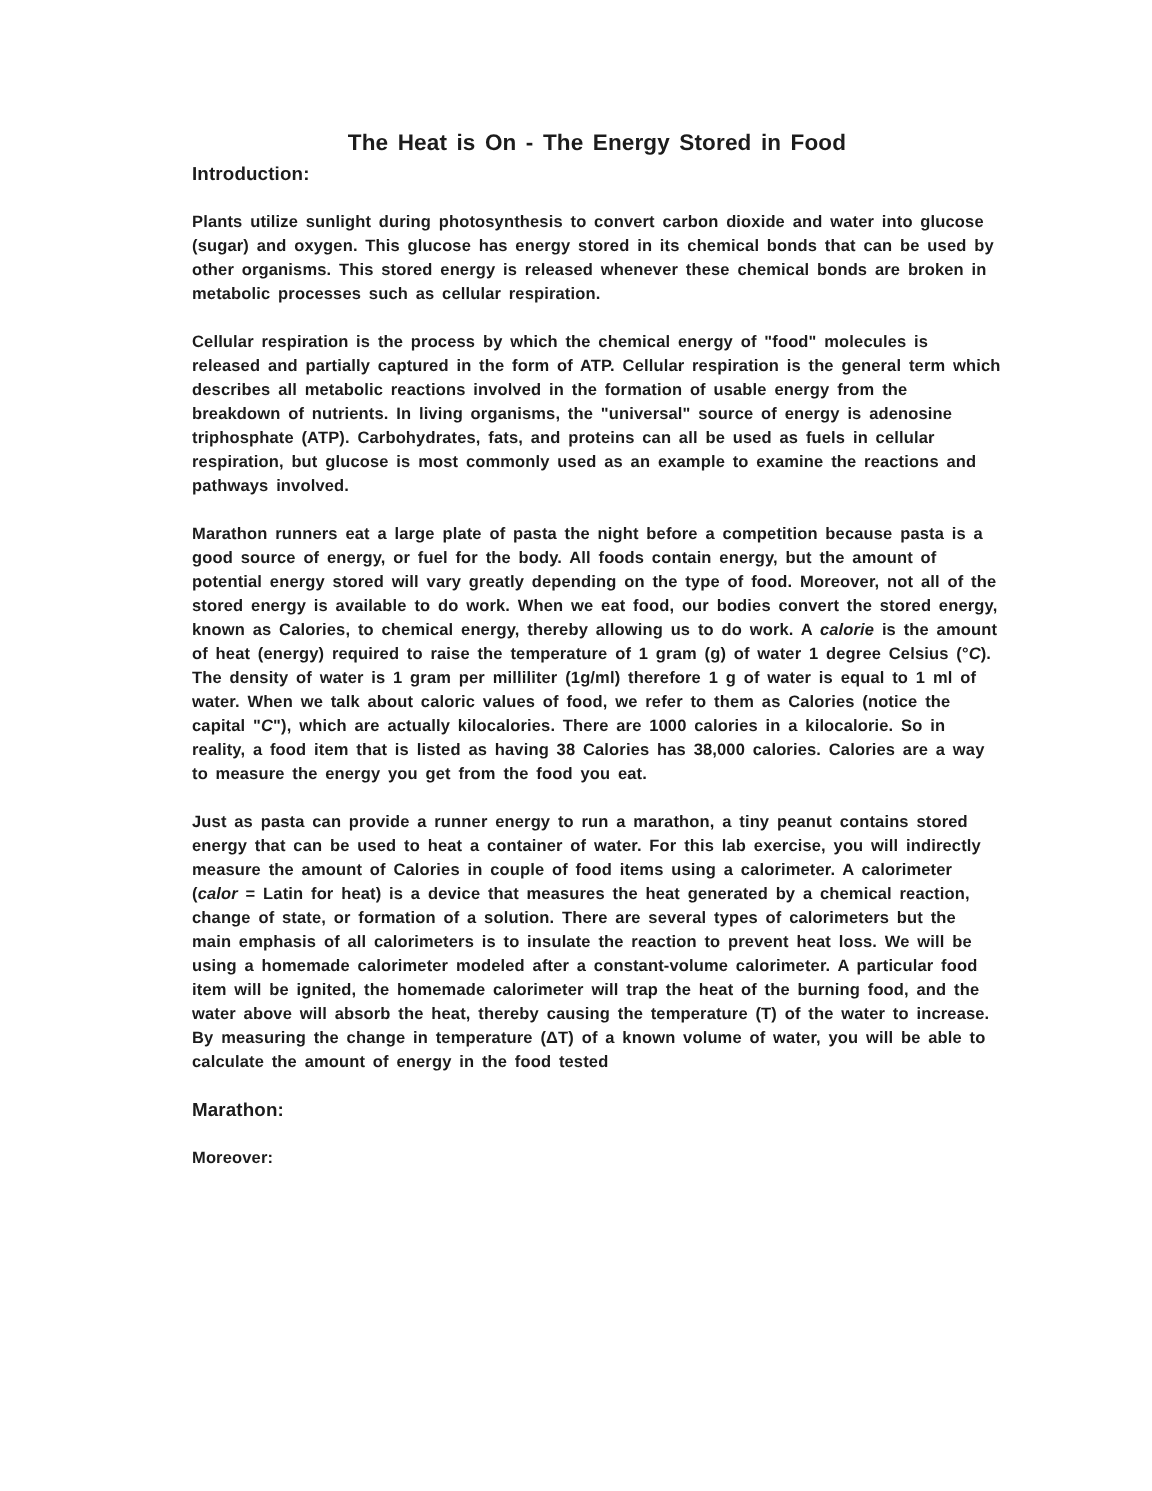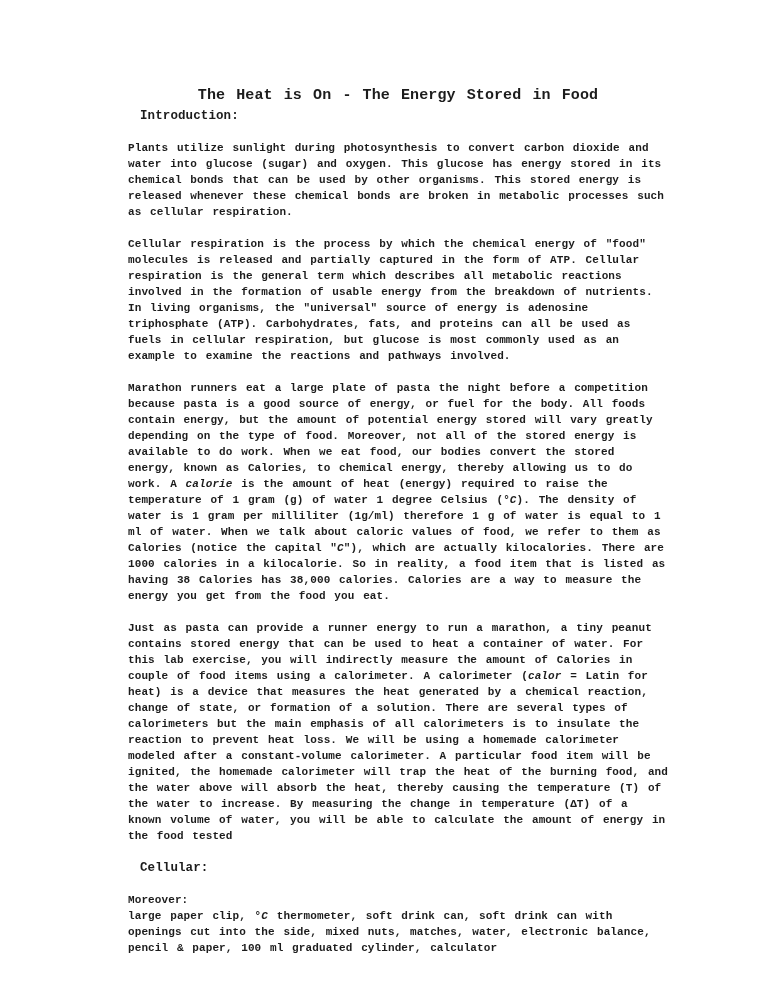--- a/index.html
+++ b/index.html
@@ -4,53 +4,52 @@
 <style>
   html, body { margin: 0; padding: 0; background: #ffffff; }
   .page {
     position: relative;
     width: 768px;
     height: 994px;
     box-sizing: border-box;
     background: #ffffff;
     padding: 86px 100px 17px 128px;
     overflow: hidden;
-    font-family: Liberation Mono, monospace;
+    font-family: Liberation Sans, sans-serif;
     font-weight: 700;
     color: #1c1c1c;
     font-size: 11px;
     line-height: 16px;
     letter-spacing: 0.1px;
     word-spacing: 2px;
   }
   .title {
     margin: 0 0 3px 0;
     text-align: center;
     font-size: 15px;
     line-height: 19px;
     font-weight: 700;
   }
   .block { margin: 0; }
   .heading {
     font-size: 12.5px;
     line-height: 17px;
-    margin: 0 0 15px 12px;
+    margin: 0 0 15px 0;
   }
   .label { margin: 0; }
   .paragraph { margin: 0 0 16px 0; }
   .it { font-style: italic; }
 </style>
 </head>
 <body>
 
 <div class="page">
   <h1 class="title">The Heat is On - The Energy Stored in Food</h1>
   <div id="doc-body">
       <div class="block heading">Introduction:</div>
       <p class="block paragraph"><span>Plants utilize sunlight during photosynthesis to convert carbon dioxide and water into glucose (sugar) and oxygen. This glucose has energy stored in its chemical bonds that can be used by other organisms. This stored energy is released whenever these chemical bonds are broken in metabolic processes such as cellular respiration.</span></p>
       <p class="block paragraph"><span>Cellular respiration is the process by which the chemical energy of "food" molecules is released and partially captured in the form of ATP. Cellular respiration is the general term which describes all metabolic reactions involved in the formation of usable energy from the breakdown of nutrients. In living organisms, the "universal" source of energy is adenosine triphosphate (ATP). Carbohydrates, fats, and proteins can all be used as fuels in cellular respiration, but glucose is most commonly used as an example to examine the reactions and pathways involved.</span></p>
       <p class="block paragraph"><span>Marathon runners eat a large plate of pasta the night before a competition because pasta is a good source of energy, or fuel for the body. All foods contain energy, but the amount of potential energy stored will vary greatly depending on the type of food. Moreover, not all of the stored energy is available to do work. When we eat food, our bodies convert the stored energy, known as Calories, to chemical energy, thereby allowing us to do work. A </span><span class="it">calorie</span><span> is the amount of heat (energy) required to raise the temperature of 1 gram (g) of water 1 degree Celsius (°</span><span class="it">C</span><span>). The density of water is 1 gram per milliliter (1g/ml) therefore 1 g of water is equal to 1 ml of water. When we talk about caloric values of food, we refer to them as Calories (notice the capital "</span><span class="it">C</span><span>"), which are actually kilocalories. There are 1000 calories in a kilocalorie. So in reality, a food item that is listed as having 38 Calories has 38,000 calories. Calories are a way to measure the energy you get from the food you eat.</span></p>
       <p class="block paragraph"><span>Just as pasta can provide a runner energy to run a marathon, a tiny peanut contains stored energy that can be used to heat a container of water. For this lab exercise, you will indirectly measure the amount of Calories in couple of food items using a calorimeter. A calorimeter (</span><span class="it">calor</span><span> = Latin for heat) is a device that measures the heat generated by a chemical reaction, change of state, or formation of a solution. There are several types of calorimeters but the main emphasis of all calorimeters is to insulate the reaction to prevent heat loss. We will be using a homemade calorimeter modeled after a constant-volume calorimeter. A particular food item will be ignited, the homemade calorimeter will trap the heat of the burning food, and the water above will absorb the heat, thereby causing the temperature (T) of the water to increase. By measuring the change in temperature (ΔT) of a known volume of water, you will be able to calculate the amount of energy in the food tested</span></p>
-      <div class="block heading">Cellular:</div>
+      <div class="block heading">Marathon:</div>
       <div class="block label">Moreover:</div>
-      <p class="block paragraph"><span>large paper clip, °</span><span class="it">C</span><span> thermometer, soft drink can, soft drink can with openings cut into the side, mixed nuts, matches, water, electronic balance, pencil &amp; paper, 100 ml graduated cylinder, calculator</span></p>
     </div>
 </div>
 
 </body></html>

